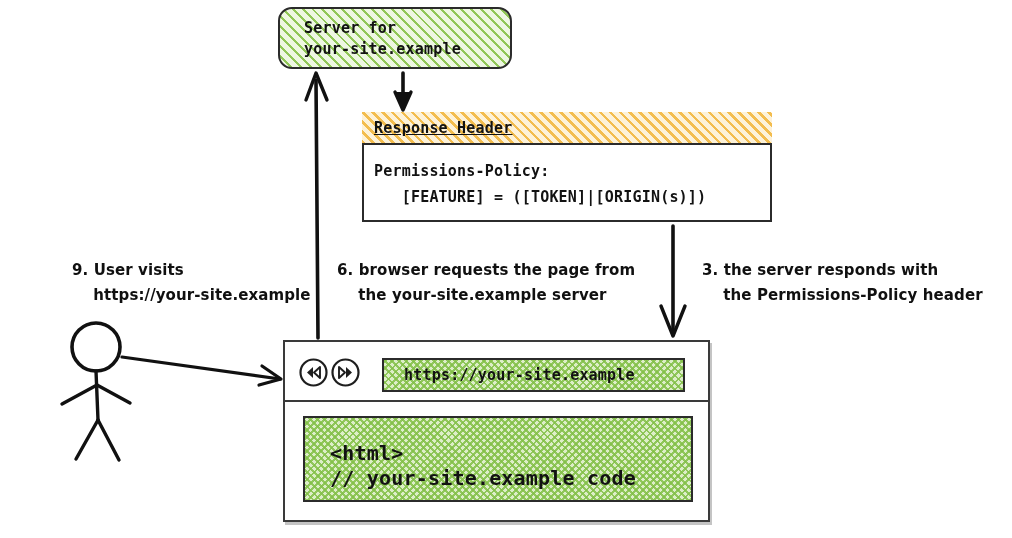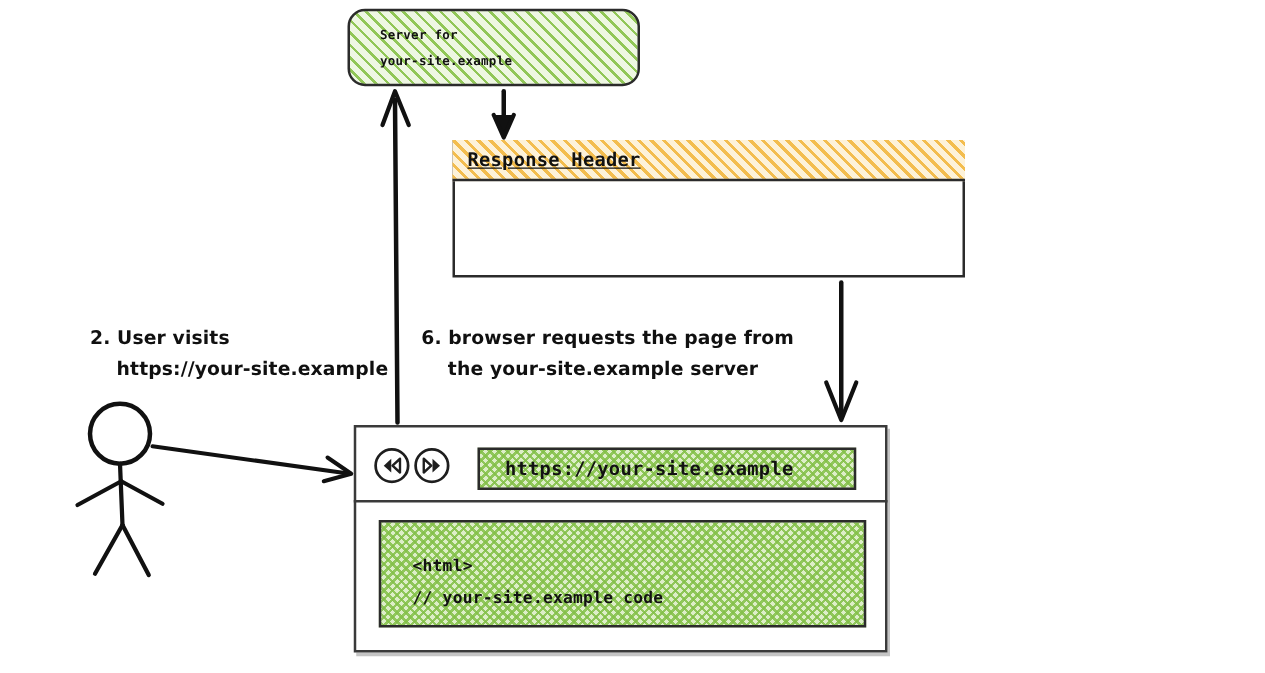--- a/index.html
+++ b/index.html
@@ -59,21 +59,21 @@
         45deg,
         rgba(140, 196, 80, 0.95) 0px,
         rgba(140, 196, 80, 0.95) 2px,
         rgba(255, 255, 255, 0) 2px,
         rgba(255, 255, 255, 0) 7px);
     box-sizing: border-box;
   }
   #server-label {
     left: 304px;
     top: 18px;
-    font-size: 10px;
+    font-size: 15px;
     line-height: 21px;
   }
 
   
   #response-box {
     position: absolute;
     left: 362px;
     top: 112px;
     width: 410px;
     height: 110px;
@@ -165,21 +165,21 @@
       repeating-linear-gradient(45deg,
         rgba(131,192,72,0.85) 0px, rgba(131,192,72,0.85) 2px,
         rgba(255,255,255,0) 2px, rgba(255,255,255,0) 5px),
       repeating-linear-gradient(-45deg,
         rgba(131,192,72,0.85) 0px, rgba(131,192,72,0.85) 2px,
         rgba(255,255,255,0) 2px, rgba(255,255,255,0) 5px);
   }
   #page-code {
     left: 330px;
     top: 441px;
-    font-size: 13px;
+    font-size: 20px;
     line-height: 25px;
   }
 
   
   .nav-btn {
     position: absolute;
     width: 29px;
     height: 29px;
   }
   #back-button { left: 299px; top: 358px; }
@@ -195,20 +195,22 @@
 
 <div class="canvas">
 
   <div id="server-box"></div>
   <div id="server-label" class="txt mono">Server for
 your-site.example</div>
 
   <div id="response-box"></div>
   <div id="response-title-bar"></div>
   <div id="response-title" class="txt mono">Response Header</div>
+  <div id="response-body" class="txt mono">Permissions-Policy:
+   [FEATURE] = ([TOKEN]|[ORIGIN(s)])</div>
 
   <div id="browser-window"></div>
   <div id="browser-toolbar-divider"></div>
 
   <svg class="nav-btn" id="back-button" viewBox="0 0 29 29">
     <circle cx="14.5" cy="14.5" r="13" fill="none" stroke="#1e1e1e" stroke-width="2.2"></circle>
     <path d="M14 9 L8 14.5 L14 20 Z" fill="#1e1e1e"></path>
     <path d="M21 9 L15 14.5 L21 20 Z" fill="none" stroke="#1e1e1e" stroke-width="1.9" stroke-linejoin="round"></path>
   </svg>
 
@@ -218,24 +220,26 @@
     <path d="M15 9 L21 14.5 L15 20 Z" fill="#1e1e1e"></path>
   </svg>
 
   <div id="url-bar"></div>
   <div id="url-text" class="txt mono">https://your-site.example</div>
 
   <div id="page-content"></div>
   <div id="page-code" class="txt mono">&lt;html&gt;
 // your-site.example code</div>
 
-  <div id="ann-1" class="txt hand">2. User visits
+  <div id="ann-1" class="txt hand">9. User visits
     https://your-site.example</div>
   <div id="ann-2" class="txt hand">6. browser requests the page from
     the your-site.example server</div>
+  <div id="ann-3" class="txt hand">3. the server responds with
+    the Permissions-Policy header</div>
 
   <svg class="layer" viewBox="0 0 1012 538">
     <g fill="none" stroke="#111111" stroke-width="3.4" stroke-linecap="round" stroke-linejoin="round">
 
       <g>
         <circle cx="96" cy="347" r="24" fill="none" stroke="#111111" stroke-width="3.6"></circle>
         <path d="M96 371 L98 420"></path>
         <path d="M97 385 L62 404"></path>
         <path d="M97 385 L130 403"></path>
         <path d="M98 420 L76 459"></path>

